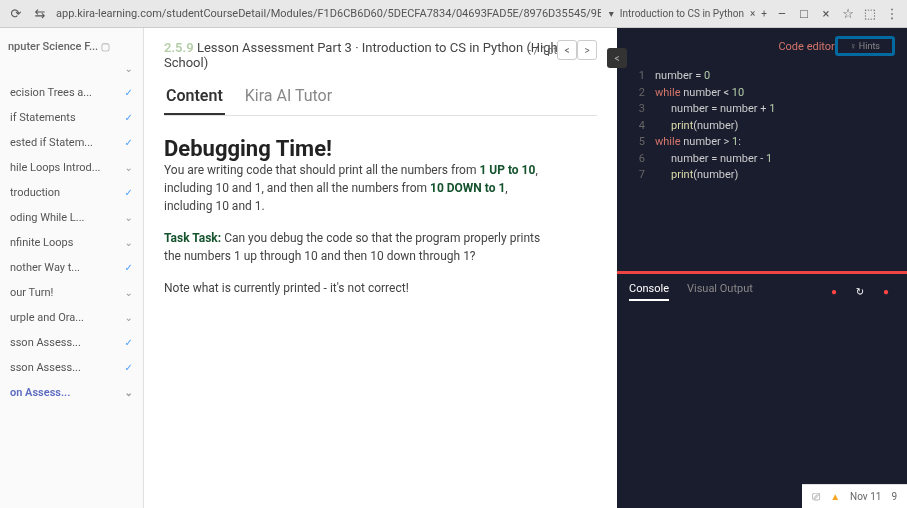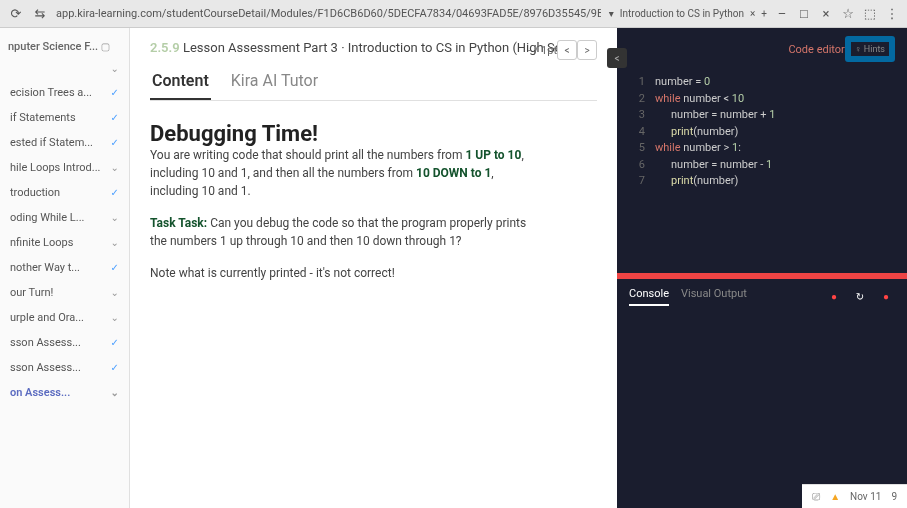--- a/index.html
+++ b/index.html
@@ -3,52 +3,52 @@
 <meta charset="utf-8">
 <style>
 *{margin:0;padding:0;box-sizing:border-box;font-family:-apple-system,BlinkMacSystemFont,"Segoe UI",Roboto,sans-serif}
 body{width:907px;height:508px;overflow:hidden;background:#f5f5f5;font-size:13px;color:#333}
 .browser-bar{height:28px;background:#e8e8e8;display:flex;align-items:center;padding:0 8px;gap:8px;border-bottom:1px solid #ccc}
 .nav-btn{width:16px;height:16px;display:flex;align-items:center;justify-content:center;color:#555;cursor:pointer}
 .url-bar{flex:1;font-size:11px;color:#555;white-space:nowrap;overflow:hidden}
 .tab-area{display:flex;align-items:center;gap:6px;font-size:10px;color:#555}
 .browser-icon{width:14px;height:14px;display:flex;align-items:center;justify-content:center;color:#555;cursor:pointer}
 .main{display:flex;height:calc(100% - 28px);background:#fff}
-.sidebar{width:130px;background:#fafafa;border-right:1px solid #e0e0e0;overflow-y:auto;padding:8px 0}
+.sidebar{width:144px;background:#fafafa;border-right:1px solid #e0e0e0;overflow-y:auto;padding:8px 0}
 .course-title{font-size:11px;color:#666;padding:4px 8px;font-weight:500}
 .side-item{padding:6px 10px;font-size:11px;color:#555;cursor:pointer;display:flex;align-items:center;justify-content:space-between;white-space:nowrap;overflow:hidden}
 .side-item .check{color:#4a9eff;font-size:10px}
 .side-item.active{color:#5b6bc0;font-weight:600}
 .chev{color:#999;font-size:10px}
 .content{flex:1;display:flex;overflow:hidden}
 .left-pane{flex:1;padding:12px 20px;overflow-y:auto;min-width:0}
 .lesson-header{font-size:13px;color:#444;margin-bottom:4px}
 .lesson-header .num{font-weight:600}
 .tabs{display:flex;gap:18px;border-bottom:1px solid #e0e0e0;margin-top:8px}
 .tab{padding:8px 2px;font-size:16px;color:#888;cursor:pointer;border-bottom:2px solid transparent}
 .tab.active{color:#333;font-weight:600;border-bottom-color:#333}
 .score-bar{position:absolute;right:310px;top:40px;display:flex;align-items:center;gap:0;font-size:11px;color:#666}
 .sq-btn{width:20px;height:20px;border:1px solid #ccc;border-radius:3px;display:flex;align-items:center;justify-content:center;font-size:10px;cursor:pointer;background:#fff}
 .lesson-body{padding:20px 0;max-width:380px}
 .lesson-body h2{font-size:22px;font-weight:700;color:#222}
 .lesson-body p{font-size:12px;line-height:1.5;color:#444;margin-bottom:14px}
 .lesson-body strong{font-weight:700;color:#14532d}
 .right-pane{width:290px;background:#1a1d2e;color:#ddd;display:flex;flex-direction:column;position:relative}
 .editor-header{padding:8px 12px;font-size:11px;color:#d4756a;display:flex;justify-content:flex-end;align-items:center}
-.editor-action{font-size:9px;color:#888;padding:2px 4px;border:6px solid #0369a1;border-radius:3px;cursor:pointer}
+.editor-action{font-size:9px;color:#888;padding:2px 12px;border:3px solid #0369a1;border-radius:3px;cursor:pointer}
 .code-area{flex:1;padding:4px 0;font-family:"Courier New",monospace;font-size:11px;line-height:1.5;overflow:auto;position:relative}
 .code-line{display:flex;padding:0 8px}
 .ln{width:20px;text-align:right;color:#666;margin-right:10px;flex-shrink:0}
 .code{white-space:pre;color:#ccc}
 .kw{color:#d4756a}
 .num{color:#b5cea8}
 .fn{color:#dcdcaa}
 .op{color:#ccc}
 .indent1{padding-left:16px}
-.output-tabs{display:flex;gap:12px;padding:8px 12px;border-top:6px solid #ef4444;font-size:11px}
+.output-tabs{display:flex;gap:18px;padding:8px 12px;border-top:3px solid #ef4444;font-size:11px}
 .out-tab{color:#888;cursor:pointer;padding-bottom:4px;border-bottom:2px solid transparent}
 .out-tab.active{color:#fff;border-bottom-color:#fff}
 .out-controls{margin-left:auto;display:flex;gap:8px;align-items:center}
 .out-btn{width:18px;height:18px;display:flex;align-items:center;justify-content:center;color:#fff;cursor:pointer;font-size:10px}
 .out-btn.rec{color:#ff4444}
 .console-area{flex:1;min-height:120px;background:#1a1d2e}
 .status-bar{position:absolute;bottom:0;right:0;height:24px;background:#fff;display:flex;align-items:center;gap:10px;padding:0 10px;font-size:10px;color:#666;border-top:1px solid #e0e0e0}
 .status-icon{cursor:pointer}
 .collapse-handle{position:absolute;left:-10px;top:20px;width:20px;height:20px;background:#333;color:#aaa;display:flex;align-items:center;justify-content:center;font-size:10px;border-radius:3px;cursor:pointer}
 </style>

